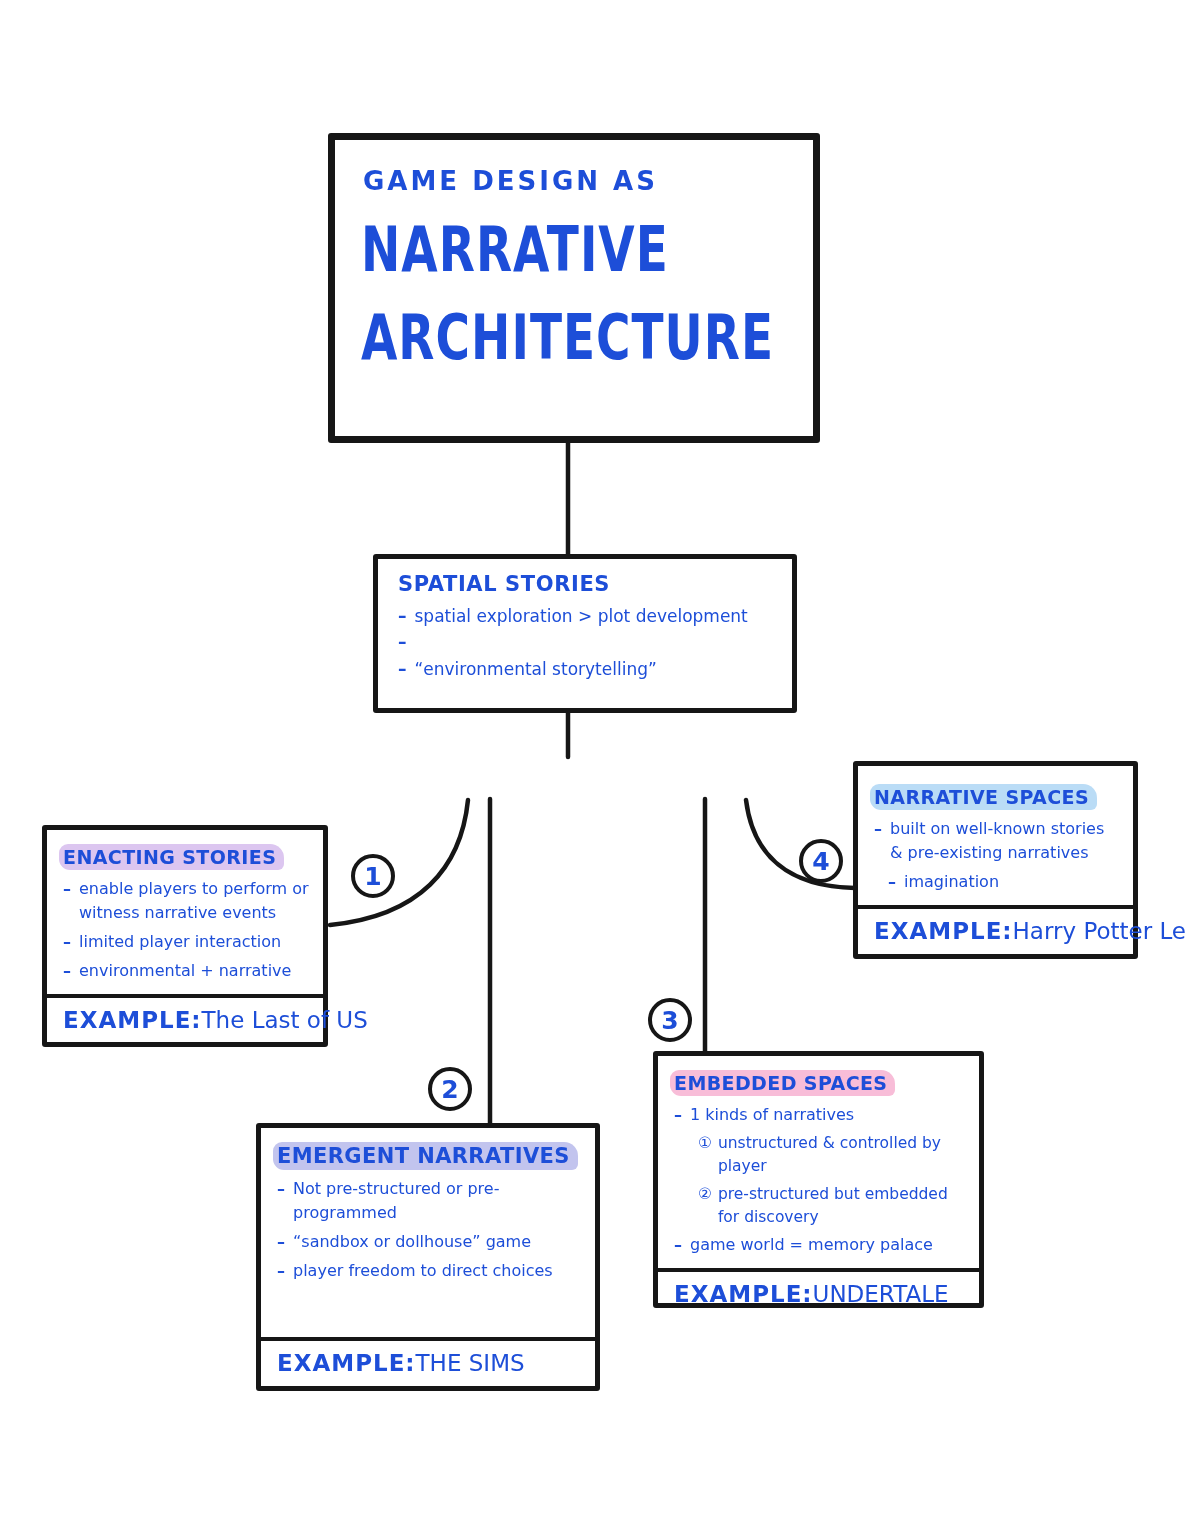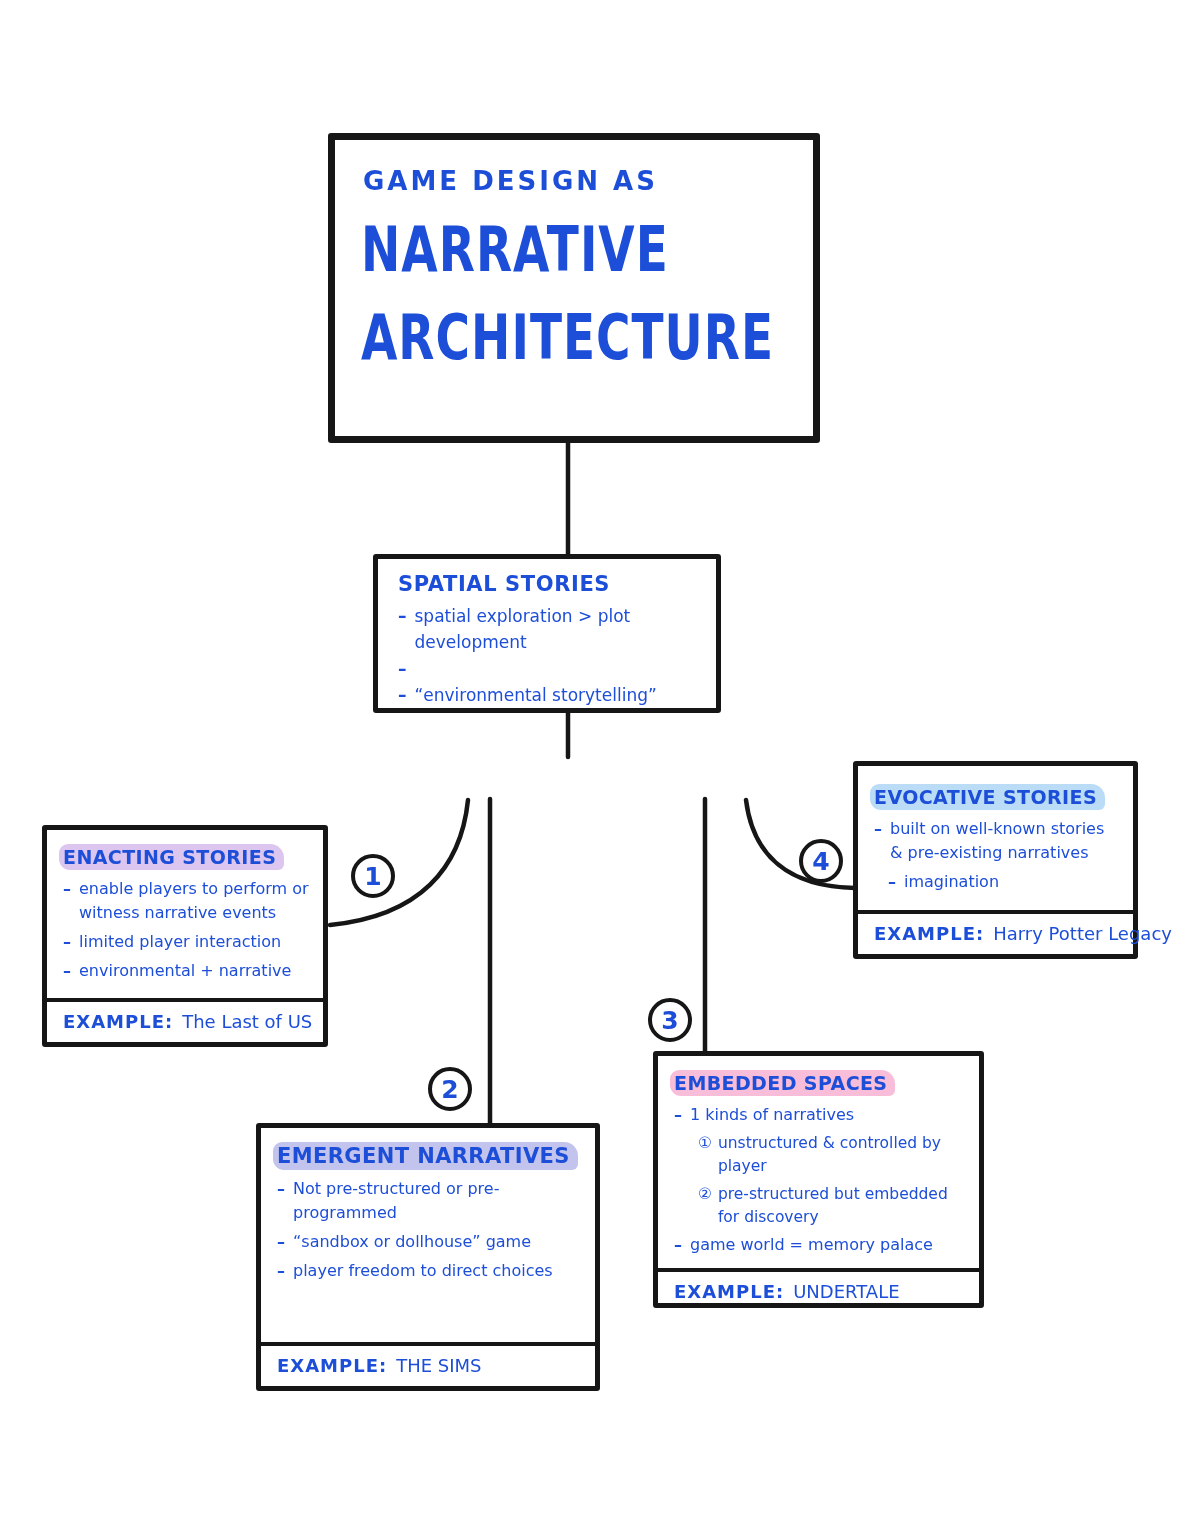--- a/index.html
+++ b/index.html
@@ -35,21 +35,21 @@
   .big-title {
     font-size: 47px; font-weight: 600; letter-spacing: 1px;
     line-height: 1.42;
     transform: scaleY(1.32);
     transform-origin: 0 0;
     white-space: nowrap;
   }
 
   
   .spatial-box {
-    left: 373px; top: 554px; width: 348px; height: 159px;
+    left: 373px; top: 554px; width: 424px; height: 159px;
     padding: 13px 0 0 20px;
   }
   .box-heading { font-size: 21px; font-weight: 700; letter-spacing: 0.6px; }
   .bullets { margin-top: 7px; font-size: 17px; font-weight: 500; line-height: 1.55; }
   .bullet { display: flex; gap: 8px; }
   .bullet .marker { flex: 0 0 auto; font-weight: 600; }
 
   
   .banner {
     left: 369px; top: 755px; width: 448px; height: 47px;
@@ -68,21 +68,21 @@
     border-radius: 9px 14px 6px 11px;
   }
   .way-bullets { margin-top: 7px; font-size: 16px; font-weight: 500; line-height: 1.5; }
   .way-bullets .bullet { margin-bottom: 5px; }
   .sub-bullets { margin: 2px 0 4px 24px; font-size: 15.5px; }
   .sub-bullet { display: flex; gap: 6px; margin-bottom: 4px; }
   .way-example {
     flex: 0 0 auto;
     border-top: 4px solid #161616;
     padding: 9px 12px 10px 16px;
-    font-size: 18px; display: flex; gap: 9px; align-items: baseline;
+    font-size: 23px; display: flex; align-items: baseline;
     white-space: nowrap;
   }
   .example-label { font-weight: 700; letter-spacing: 1px; }
   .example-value { font-weight: 500; }
 
   .enacting-box  { left: 42px;  top: 825px;  width: 286px; height: 222px; }
   .evocative-box { left: 853px; top: 761px;  width: 285px; height: 198px; }
   .emergent-box  { left: 256px; top: 1123px; width: 344px; height: 268px; }
   .embedded-box  { left: 653px; top: 1051px; width: 331px; height: 257px; }
 
@@ -224,21 +224,21 @@
       </div>
     </div>
     <div class="way-example">
       <span class="example-label">EXAMPLE:</span>
       <span class="example-value">UNDERTALE</span>
     </div>
   </div>
 
   <div class="box way-box evocative-box">
     <div class="way-body">
-      <span class="way-title" style="background-color: rgb(186, 220, 246);">EVOCATIVE STORIES</span>
+      <span class="way-title" style="background-color: rgb(186, 220, 246);">NARRATIVE SPACES</span>
       <div class="way-bullets">
         <div class="bullet">
           <span class="marker">–</span>
           <span>built on well-known stories &amp; pre-existing narratives</span>
         </div>
         <div class="bullet" style="margin-left:14px">
           <span class="marker">–</span>
           <span>imagination</span>
         </div>
       </div>

